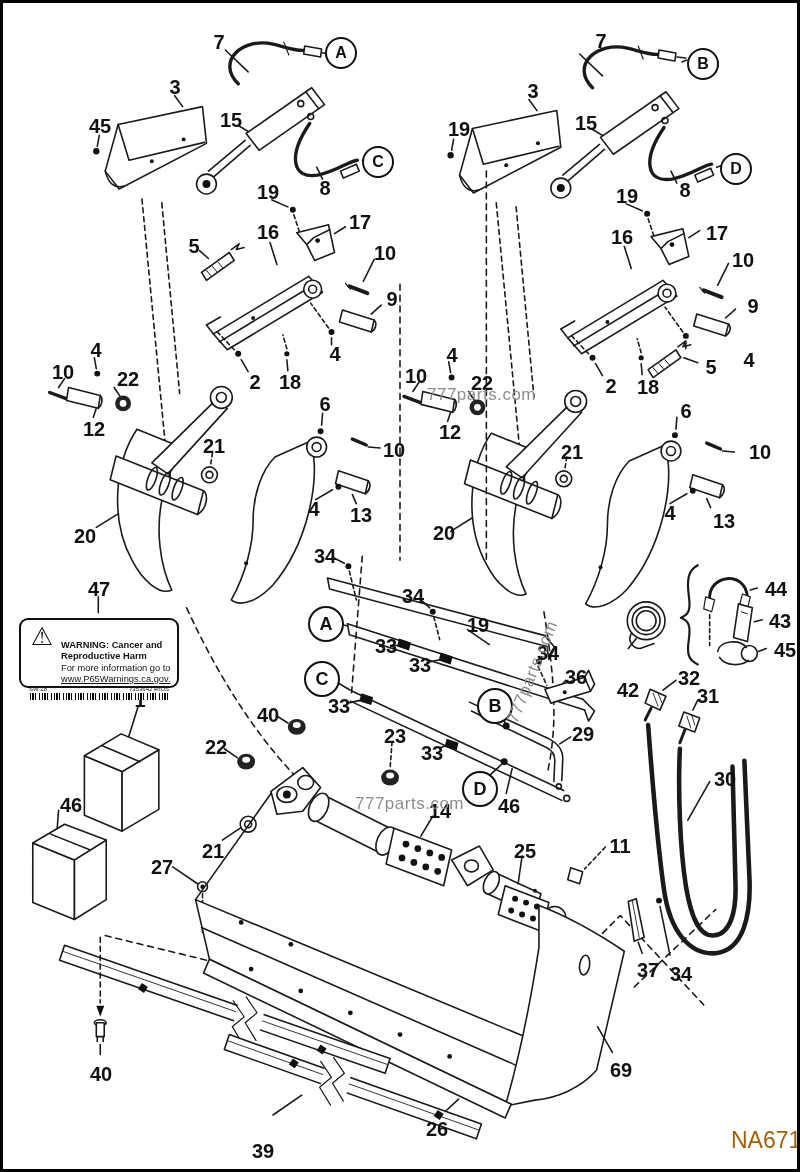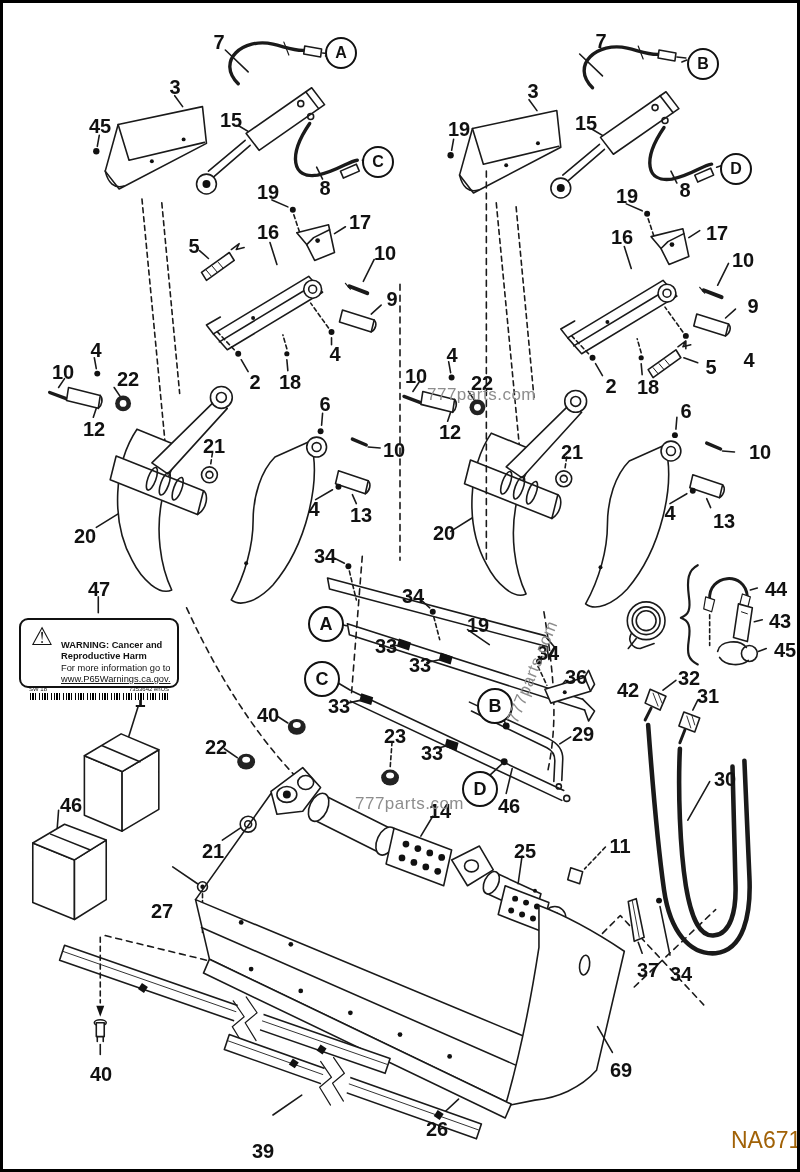--- a/index.html
+++ b/index.html
@@ -476,21 +476,21 @@
 <b class="co" style="left:782px;top:647px">45</b>
 <b class="co" style="left:686px;top:675px">32</b>
 <b class="co" style="left:705px;top:693px">31</b>
 <b class="co" style="left:722px;top:776px">30</b>
 
 <b class="co" style="left:137px;top:697px">1</b>
 <b class="co" style="left:265px;top:712px">40</b>
 <b class="co" style="left:213px;top:744px">22</b>
 <b class="co" style="left:68px;top:802px">46</b>
 <b class="co" style="left:210px;top:848px">21</b>
-<b class="co" style="left:159px;top:908px">27</b>
+<b class="co" style="left:159px;top:864px">27</b>
 <b class="co" style="left:437px;top:808px">14</b>
 <b class="co" style="left:522px;top:848px">25</b>
 <b class="co" style="left:617px;top:843px">11</b>
 <b class="co" style="left:645px;top:967px">37</b>
 <b class="co" style="left:678px;top:971px">34</b>
 <b class="co" style="left:98px;top:1071px">40</b>
 <b class="co" style="left:260px;top:1148px">39</b>
 <b class="co" style="left:434px;top:1126px">26</b>
 <b class="co" style="left:618px;top:1067px">69</b>
 

